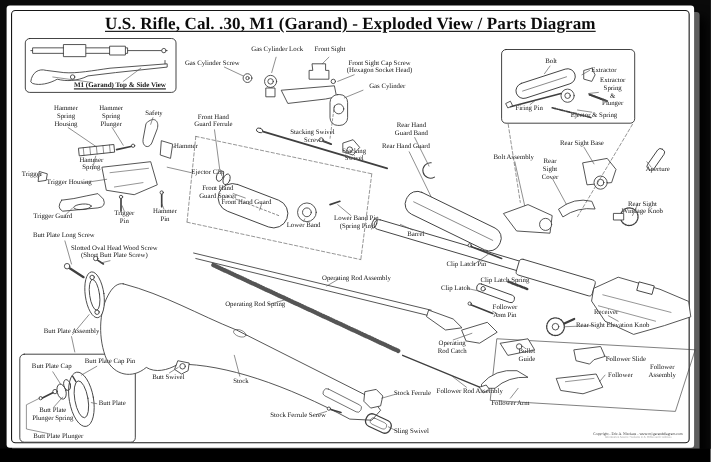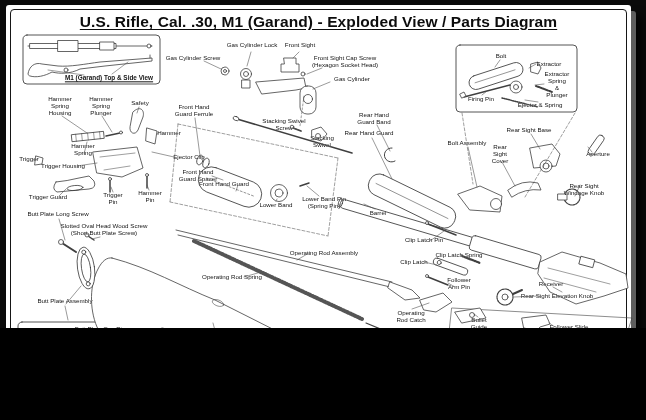--- a/index.html
+++ b/index.html
@@ -1,17 +1,17 @@
 <!DOCTYPE html>
 <html><head>
 <meta charset="utf-8">
 <style>
   html,body{margin:0;padding:0;background:#000;}
-  .stage{position:relative;width:646px;height:328px;background:#0a0a0a;overflow:hidden;
-         font-family:Liberation Sans, sans-serif;}
+  .stage{position:relative;width:646px;height:408px;background:#0a0a0a;overflow:hidden;
+         font-family:Liberation Serif, serif;}
   .page{position:absolute;left:6px;top:5px;width:625px;height:402px;background:#fff;
         border-radius:3px;box-shadow:5px 6px 0 #5e5e5e, 10px 11px 10px #000;z-index:1;}
   .inner-border{position:absolute;left:4px;top:4px;right:4px;bottom:4px;
         border:1.6px solid #161616;border-radius:4px;}
   svg.art{position:absolute;left:0;top:0;z-index:2;pointer-events:none;}
   .title{position:absolute;left:6px;top:13px;width:625px;text-align:center;z-index:3;
          font-size:15.5px;font-weight:bold;color:#0c0c0c;text-decoration:underline;
          text-underline-offset:2px;letter-spacing:.1px;}
   .lbl{position:absolute;transform:translate(-50%,-50%);z-index:3;font-size:6.2px;
        line-height:1.15;color:#141414;text-align:center;white-space:pre-line;

